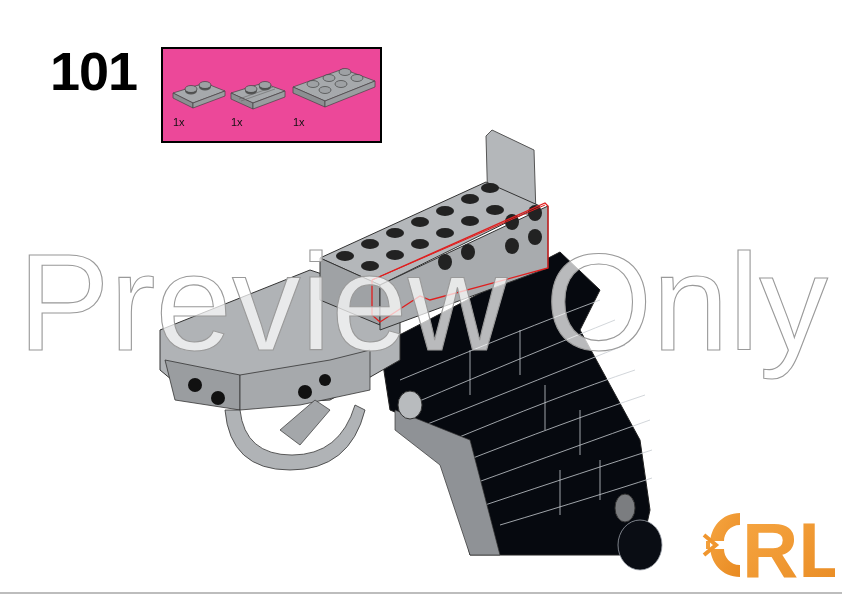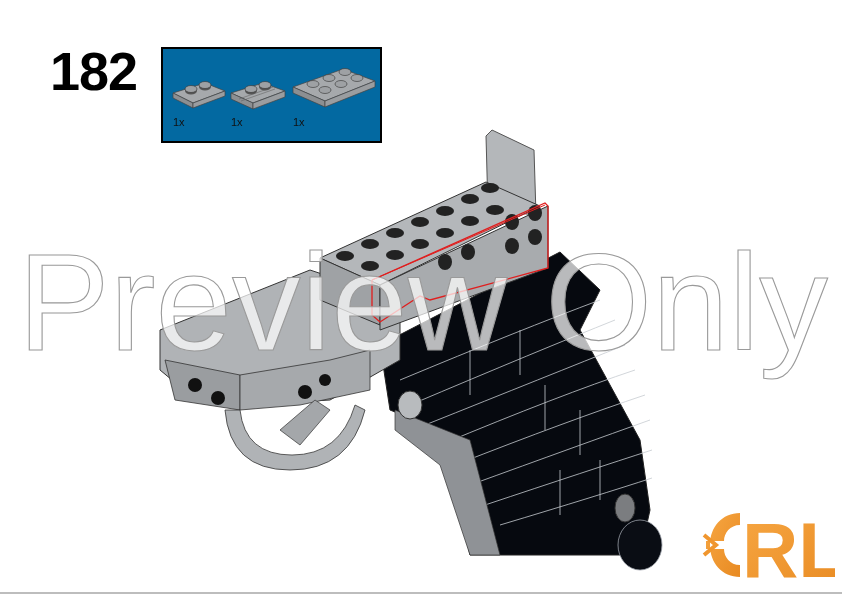--- a/index.html
+++ b/index.html
@@ -1,29 +1,29 @@
 <!DOCTYPE html>
 <html><head>
 <meta charset="utf-8">
 <style>
   html, body { margin:0; padding:0; background:#ffffff; }
   body { width:842px; height:595px; position:relative; overflow:hidden; font-family:"Liberation Sans", sans-serif; }
   .step-number { position:absolute; left:50px; top:44px; font-size:54px; font-weight:bold; color:#000; letter-spacing:-1px; line-height:1; }
-  .parts-box { position:absolute; left:161px; top:47px; width:221px; height:96px; background:#0369a1; border:2px solid #000; box-sizing:border-box; }
+  .parts-box { position:absolute; left:161px; top:47px; width:221px; height:96px; background:#ec4899; border:2px solid #000; box-sizing:border-box; }
   .part { position:absolute; }
   .part-qty { position:absolute; font-size:11px; color:#111; }
   .model { position:absolute; left:0; top:0; width:842px; height:595px; }
   .watermark { position:absolute; left:0; top:0; width:842px; height:595px; pointer-events:none; }
   .logo { position:absolute; left:700px; top:505px; width:135px; height:80px; }
   .bottom-rule { position:absolute; left:0; top:592px; width:842px; height:2px; background:#bdbdbd; }
 </style>
 </head>
 <body>
 
-<div class="step-number">182</div>
+<div class="step-number">101</div>
 
 <div class="parts-box">
   <svg class="part" style="left:8px;top:26px" width="56" height="36" viewBox="0 0 56 36">
     <polygon points="2,18 34,8 54,16 22,28" fill="#a6a9ac" stroke="#444" stroke-width="0.7"></polygon>
     <polygon points="2,18 22,28 22,33 2,23" fill="#8c8f92" stroke="#444" stroke-width="0.7"></polygon>
     <polygon points="22,28 54,16 54,21 22,33" fill="#9a9da0" stroke="#444" stroke-width="0.7"></polygon>
     <ellipse cx="20" cy="16" rx="6" ry="3.5" fill="#555"></ellipse>
       <ellipse cx="20" cy="14" rx="6" ry="3.5" fill="#9ea1a4" stroke="#333" stroke-width="0.6"></ellipse>
     <ellipse cx="34" cy="12" rx="6" ry="3.5" fill="#555"></ellipse>
       <ellipse cx="34" cy="10" rx="6" ry="3.5" fill="#9ea1a4" stroke="#333" stroke-width="0.6"></ellipse>

